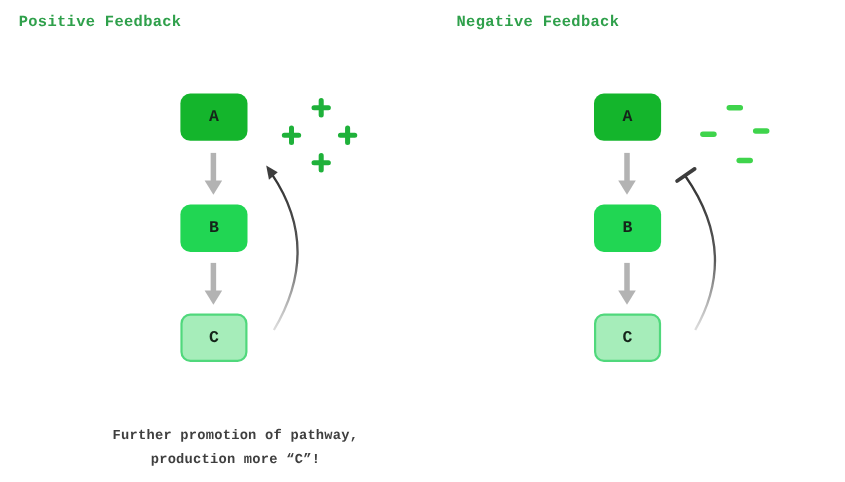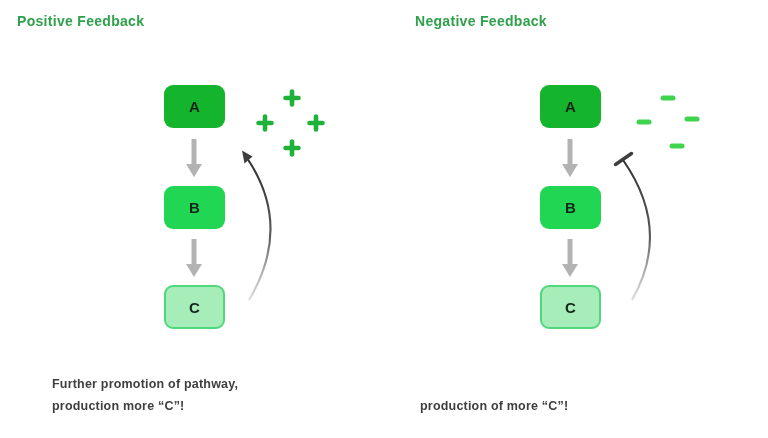--- a/index.html
+++ b/index.html
@@ -1,18 +1,18 @@
 <!DOCTYPE html>
 <html style="--title-green: #2fa04b; --node-a-fill: #14b52c; --node-b-fill: #21d653; --node-c-fill: #a6edba; --node-c-border: #50d87c; --plus-green: #1fb13a; --minus-green: #3fd44c; --pathway-arrow-gray: #b3b3b3; --feedback-arrow-dark: #3d3d3d; --caption-text: #3f3f3f;"><head>
 <meta charset="utf-8">
 <style>
   html,body{margin:0;padding:0;background:#ffffff;}
   .canvas{
     position:relative;width:768px;height:438px;background:#ffffff;overflow:hidden;
-    font-family:Liberation Sans, sans-serif;
+    font-family:Liberation Mono, monospace;
     filter:blur(0.3px);
   }
   .panel{position:absolute;top:0;width:384px;height:438px;}
   .panel-left{left:0;}
   .panel-right{left:384px;}
   .title{
     position:absolute;top:13px;margin:0;
     font-size:14px;font-weight:700;letter-spacing:.3px;
     color:var(--title-green,#2fa04b);
   }
@@ -23,21 +23,21 @@
     position:absolute;width:61px;height:43px;border-radius:9px;box-sizing:border-box;
     display:flex;align-items:center;justify-content:center;
     font-size:15px;font-weight:700;color:#15241a;
   }
   .panel-left .node{left:164px;}
   .panel-right .node{left:156px;}
   .node-a{top:85px;background:var(--node-a-fill,#14b52c);}
   .node-b{top:186px;background:var(--node-b-fill,#21d653);}
   .node-c{top:285px;height:44px;background:var(--node-c-fill,#a6edba);border:2px solid var(--node-c-border,#50d87c);}
   .caption{
-    position:absolute;top:373px;width:300px;margin:0;
+    position:absolute;top:373px;width:300px;margin:12px;text-align:center;
     font-size:12.5px;font-weight:700;line-height:22px;letter-spacing:.2px;
     color:var(--caption-text,#3f3f3f);
   }
   .panel-left .caption{left:52px;}
   .panel-right .caption{left:36px;}
   .pathway-arrow{fill:var(--pathway-arrow-gray,#b3b3b3);}
   .plus-icon{stroke:var(--plus-green,#1fb13a);stroke-width:4.6;stroke-linecap:round;fill:none;}
   .minus-icon{fill:var(--minus-green,#3fd44c);}
   .feedback-curve{fill:none;stroke-width:2.1;}
   .feedback-head{fill:var(--feedback-arrow-dark,#3d3d3d);}
@@ -139,17 +139,16 @@
     </div>
     <div class="node node-b">
       <span>B</span>
     </div>
     <div class="node node-c">
       <span>C</span>
     </div>
 
     <p class="caption">
       <br>
-      <span>production of more “C”!</span>
     </p>
   </section>
 
 </div>
 
 </body></html>

